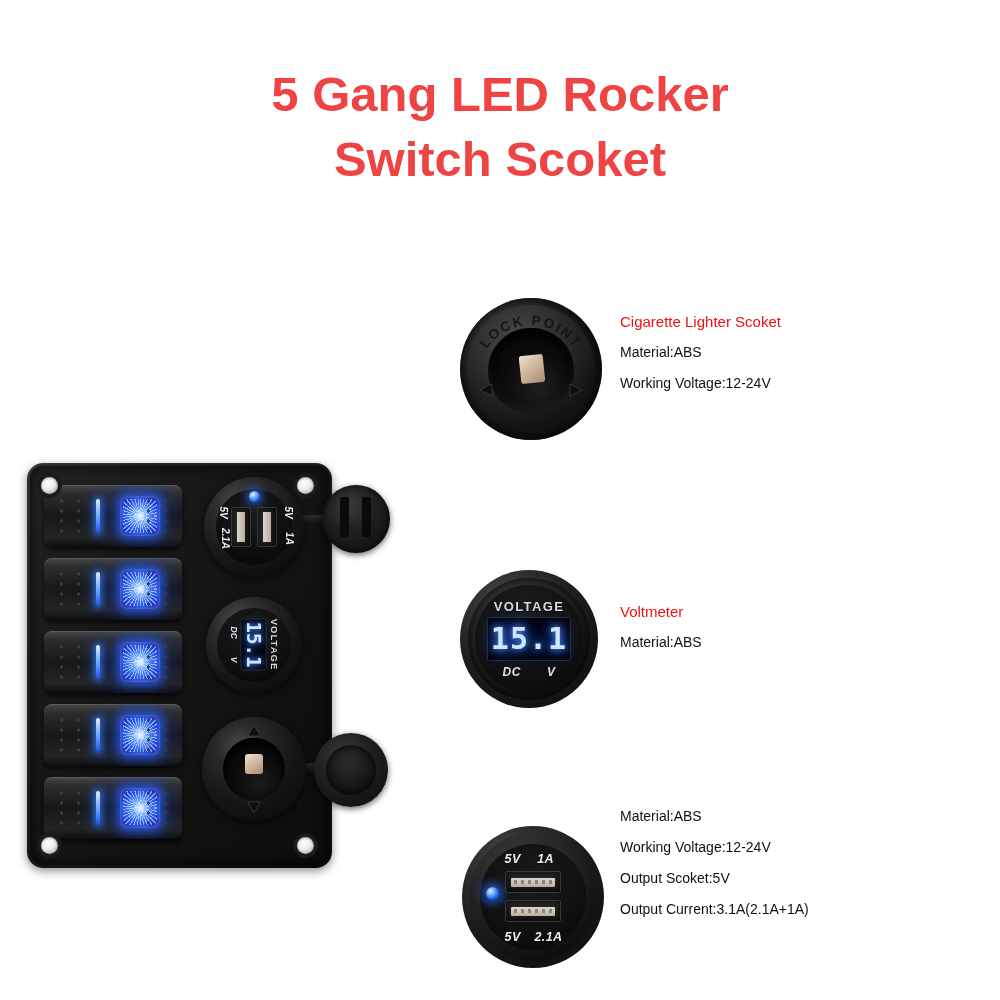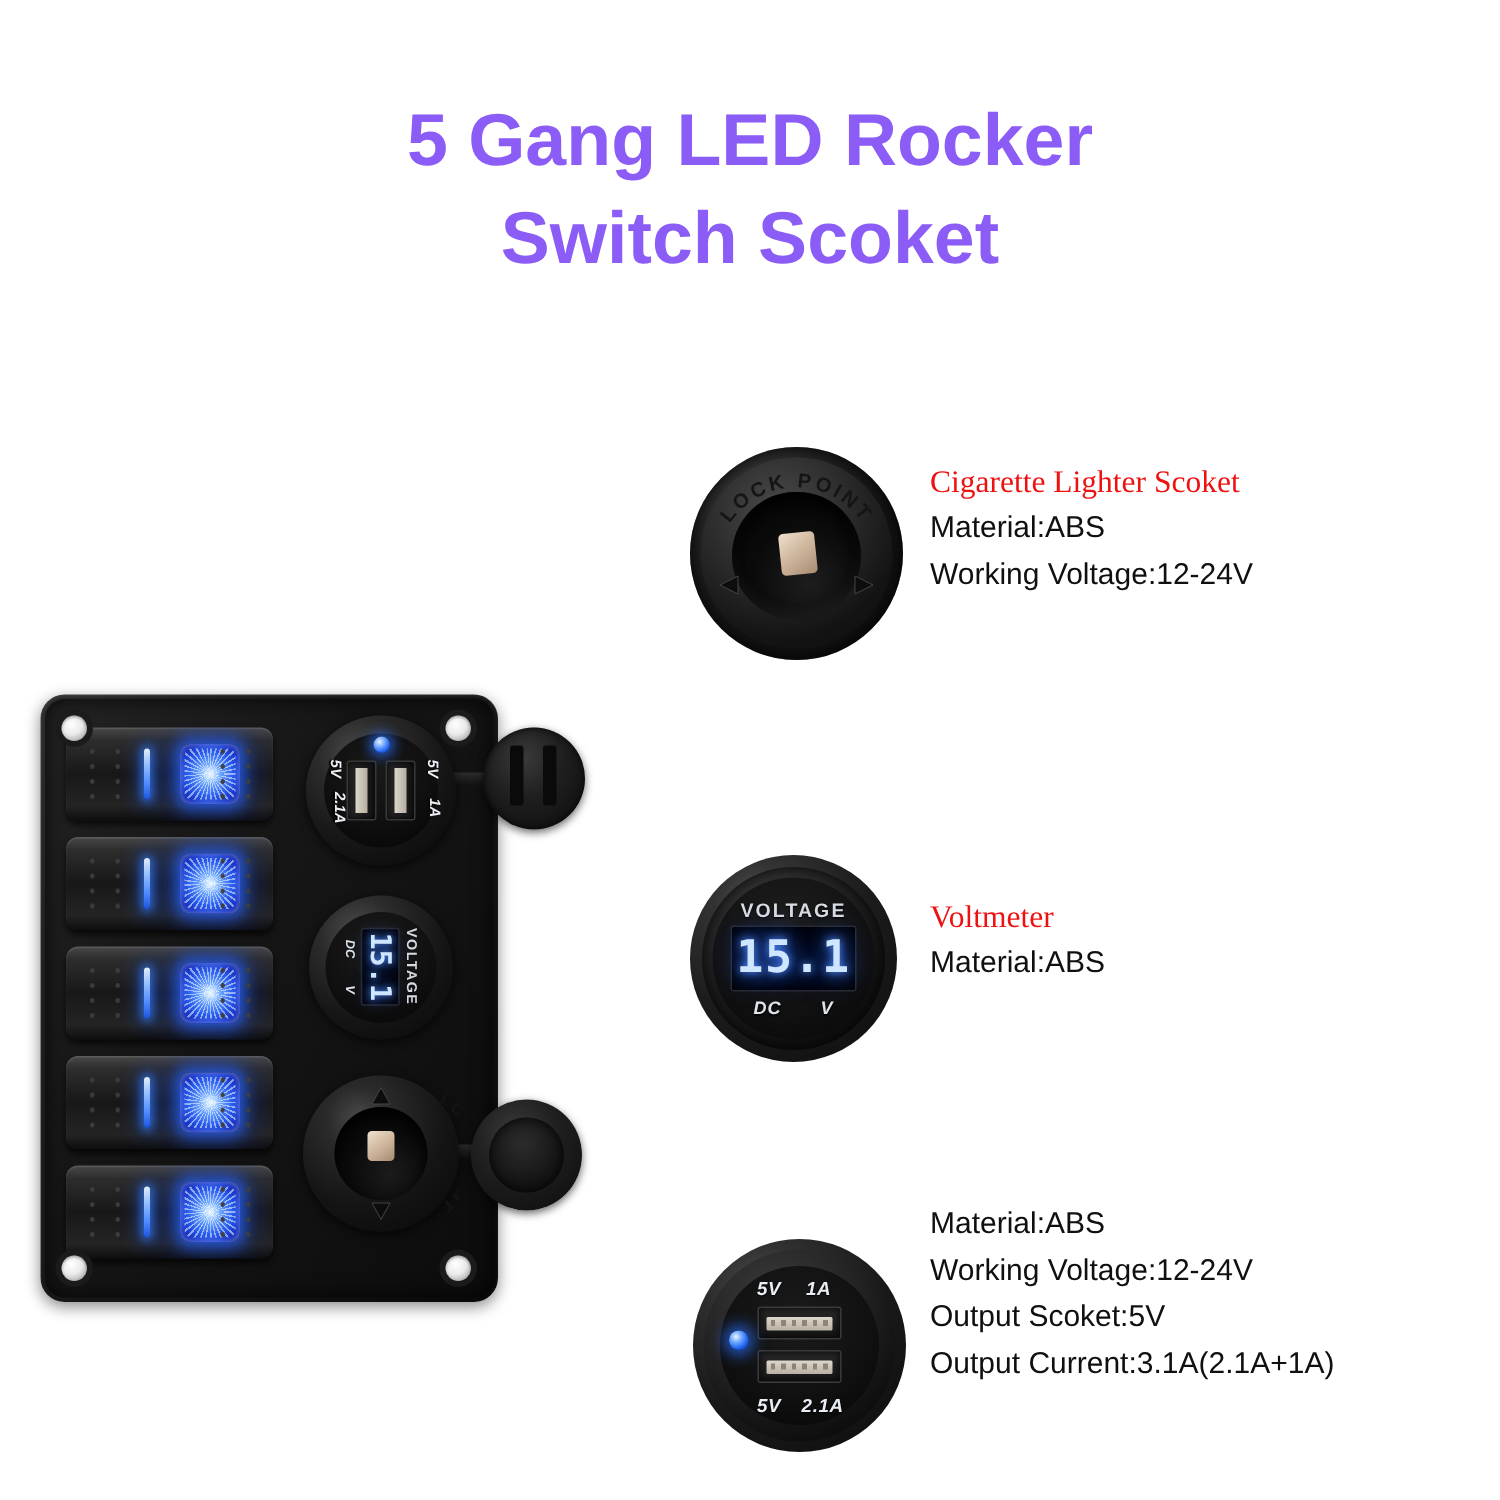--- a/index.html
+++ b/index.html
@@ -14,37 +14,36 @@
   #page { position: relative; width: 1000px; height: 1000px; background: #fff; }
 
   
   .title {
     position: absolute;
     left: 0; top: 62px; width: 1000px;
     text-align: center;
     font-size: 49px;
     font-weight: 700;
     line-height: 1.32;
-    color: #8b5cf6;
+    color: #ef4444;
     letter-spacing: 0px;
   }
   .title .l2 { display: block; }
 
   
   .callout { position: absolute; }
   .callout .heading {
     color: #ee1111;
-    font-size: 21px;
+    font-size: 15px;
     line-height: 31px;
     white-space: nowrap;
-    font-family: Liberation Serif, serif;
   }
   .callout .line {
     color: #101010;
-    font-size: 20px;
+    font-size: 14px;
     line-height: 31px;
     white-space: nowrap;
   }
 
   #callout-lighter  { left: 620px; top: 306px; }
   #callout-voltmeter{ left: 620px; top: 596px; }
   #callout-usb      { left: 620px; top: 801px; }
 
   
   .round-part {

